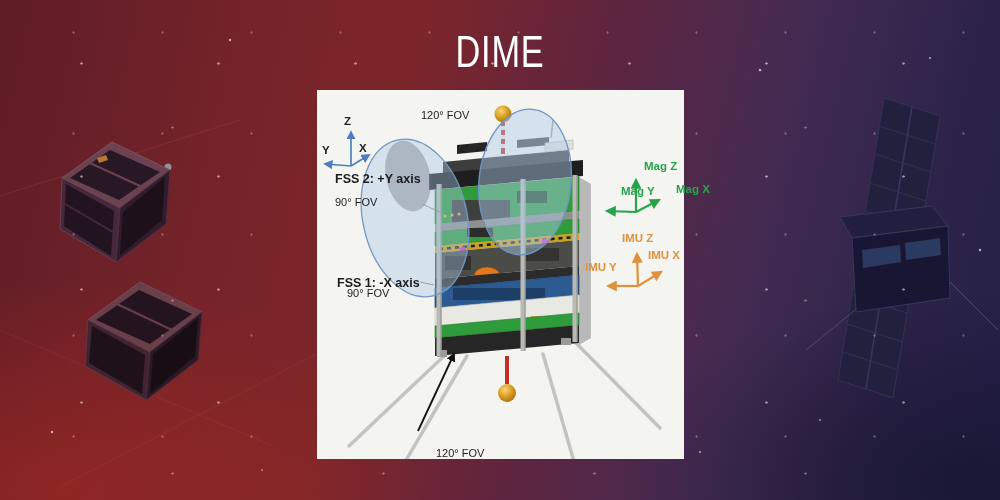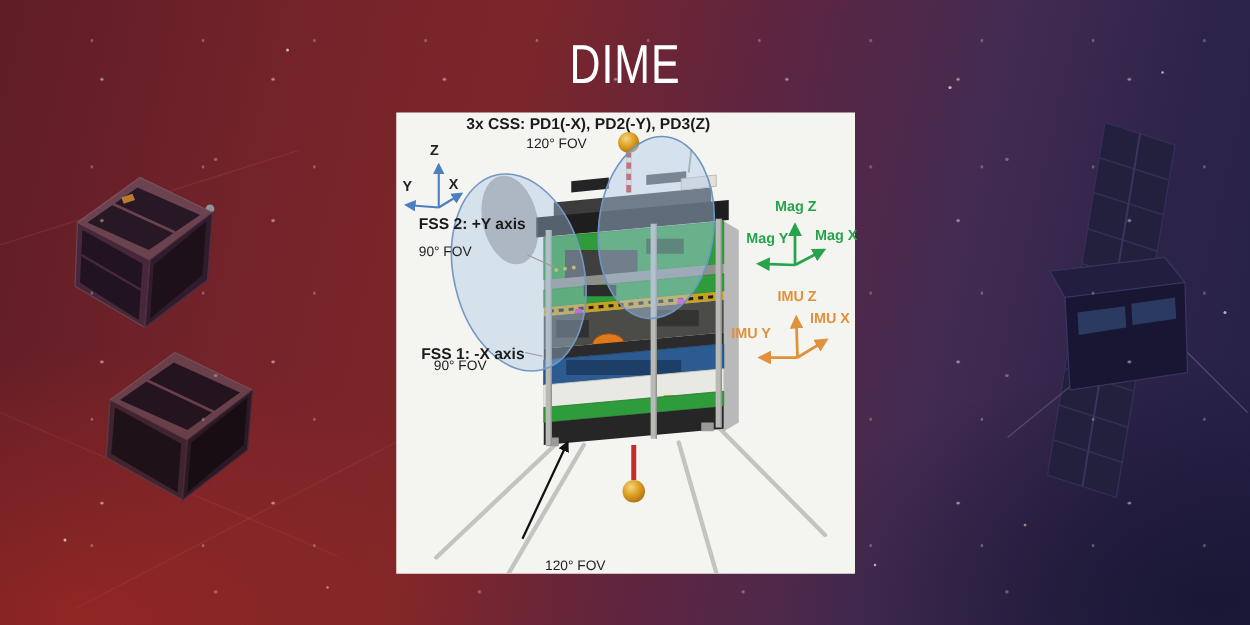--- a/index.html
+++ b/index.html
@@ -33,21 +33,21 @@
   .panel {
     position:absolute; left:317px; top:90px; width:367px; height:369px;
     background:#f4f4f1; z-index:2;
   }
   .panel svg.diagram { position:absolute; left:0; top:0; }
 
   .lbl { position:absolute; white-space:nowrap; color:#1b1b1b; }
   .ann  { font-size:12.5px; font-weight:700; }
   .fov  { font-size:11px;  font-weight:400; color:#222; }
   .axl  { font-size:11.5px; font-weight:700; color:#222; }
-  .mag  { color:#27a34b; }
+  .mag  { color:#27a34b;margin-left:24px; }
   .imu  { color:#e0913c; }
 </style>
 </head>
 <body>
 
 <div class="scene">
 
   <svg class="bg-art" width="1000" height="500" viewBox="0 0 1000 500">
 
     <g>
@@ -235,21 +235,20 @@
         <line x1="319" y1="122" x2="342" y2="110" marker-end="url(#ah-green)"></line>
       </g>
 
       <g stroke="#e0913c" stroke-width="2.2">
         <line x1="321" y1="196" x2="320" y2="164" marker-end="url(#ah-orange)"></line>
         <line x1="321" y1="196" x2="291" y2="196" marker-end="url(#ah-orange)"></line>
         <line x1="321" y1="196" x2="344" y2="182" marker-end="url(#ah-orange)"></line>
       </g>
     </svg>
 
-    <div class="lbl ann" style="left:56px; top:2px;">3x CSS: PD1(-X), PD2(-Y), PD3(Z)</div>
     <div class="lbl fov" style="left:104px; top:19px;">120° FOV</div>
 
     <div class="lbl axl" style="left:27px; top:25px;">Z</div>
     <div class="lbl axl" style="left:5px;  top:54px;">Y</div>
     <div class="lbl axl" style="left:42px; top:52px;">X</div>
 
     <div class="lbl ann" style="left:18px; top:82px;">FSS 2: +Y axis</div>
     <div class="lbl fov" style="left:18px; top:106px;">90° FOV</div>
 
     <div class="lbl ann" style="left:20px; top:186px;">FSS 1: -X axis</div>

